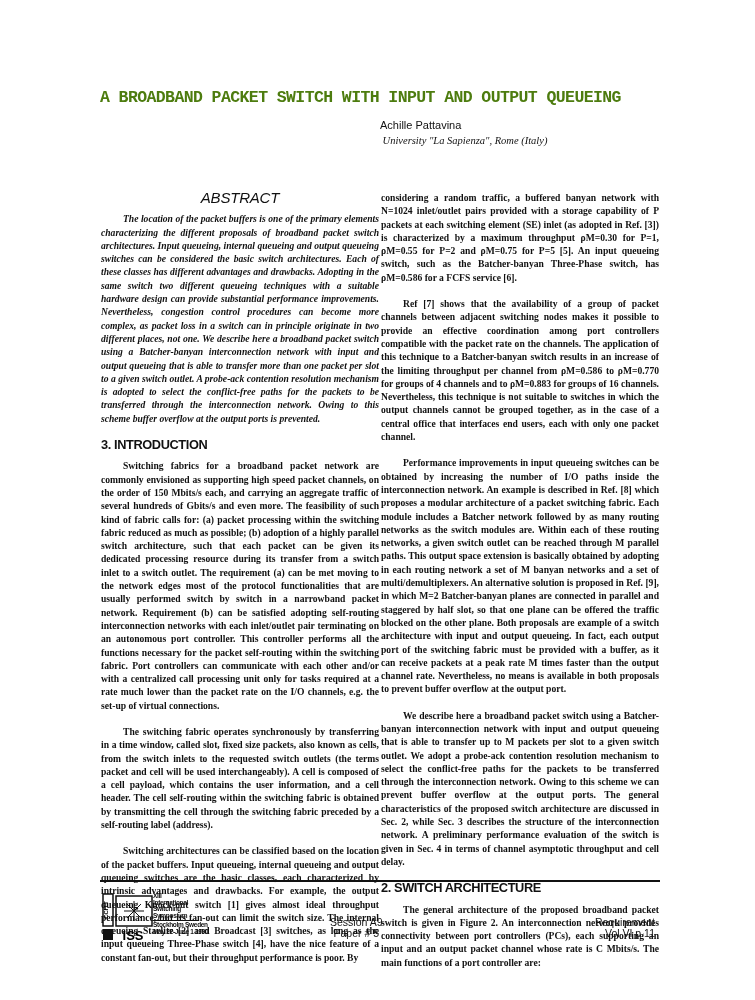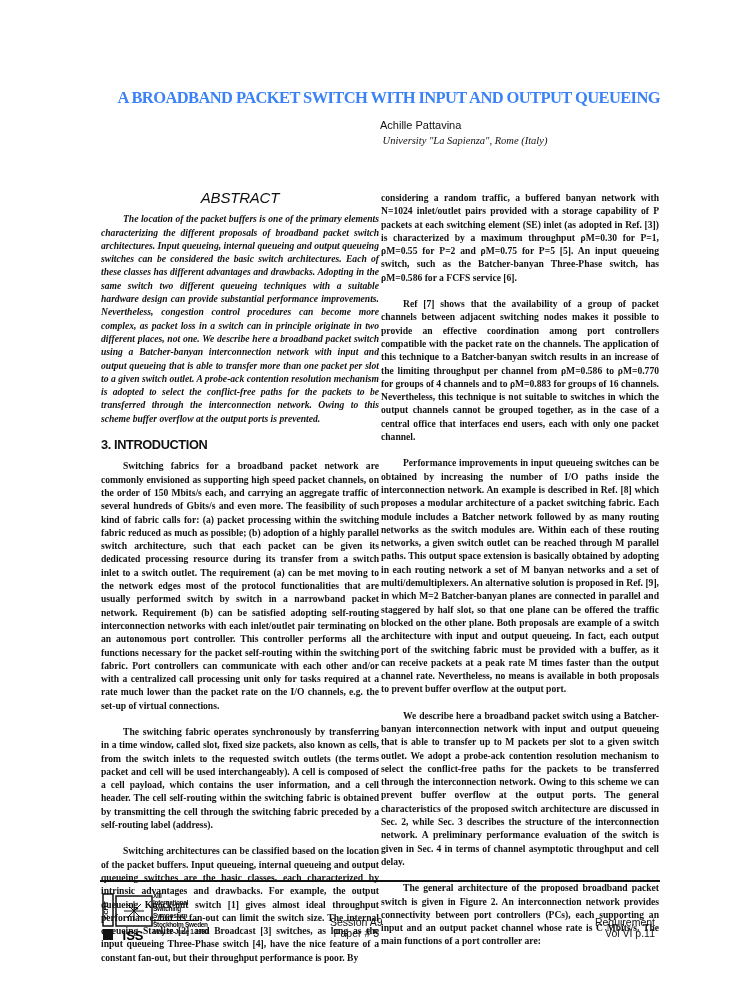--- a/index.html
+++ b/index.html
@@ -1,17 +1,17 @@
 <!DOCTYPE html>
 <html><head>
 <meta charset="utf-8">
 <style>
   html, body { margin: 0; padding: 0; background: #ffffff; }
   body { width: 755px; height: 1000px; position: relative; overflow: hidden; color: #111; font-family: "Liberation Serif", serif; }
-  .title { position: absolute; left: 100px; top: 88px; width: 560px; text-align: right; font-family: Liberation Serif, serif; font-weight: bold; font-size: 16.5px; letter-spacing: -0.6px; color: #3b82f6; }
+  .title { position: absolute; left: 100px; top: 88px; width: 560px; font-family: Liberation Mono, monospace; font-weight: bold; font-size: 16.5px; letter-spacing: -0.6px; color: #4d7c0f; }
   .author { position: absolute; left: 380px; top: 119px; width: 180px; font-family: "Liberation Sans", sans-serif; font-size: 11px; }
   .affil { position: absolute; left: 340px; top: 135px; width: 250px; text-align: center; font-style: italic; font-size: 10.5px; }
   .col { position: absolute; width: 278px; font-size: 9.6px; line-height: 13.3px; text-align: justify; }
   .col.left { left: 101px; top: 191px; }
   .col.right { left: 381px; top: 191px; }
   .col p { margin: 0 0 13px 0; text-indent: 22px; hyphens: auto; font-weight: bold; }
   .abs-head { text-align: center; font-family: "Liberation Sans", sans-serif; font-style: italic; font-size: 15px; margin: 0 0 8px 0; letter-spacing: -0.2px; }
   .abstract { font-style: italic; }
   .sec { font-family: "Liberation Sans", sans-serif; font-weight: bold; font-size: 12.8px; letter-spacing: -0.4px; margin: 4px 0 8px 0; }
   .footer-rule { position: absolute; left: 100px; top: 880px; width: 560px; height: 2px; background: #111; }
@@ -35,20 +35,21 @@
   <p>Switching fabrics for a broadband packet network are commonly envisioned as supporting high speed packet channels, on the order of 150 Mbits/s each, and carrying an aggregate traffic of several hundreds of Gbits/s and even more. The feasibility of such kind of fabric calls for: (a) packet processing within the switching fabric reduced as much as possible; (b) adoption of a highly parallel switch architecture, such that each packet can be given its dedicated processing resource during its transfer from a switch inlet to a switch outlet. The requirement (a) can be met moving to the network edges most of the protocol functionalities that are usually performed switch by switch in a narrowband packet network. Requirement (b) can be satisfied adopting self-routing interconnection networks with each inlet/outlet pair terminating on an autonomous port controller. This controller performs all the functions necessary for the packet self-routing within the switching fabric. Port controllers can communicate with each other and/or with a centralized call processing unit only for tasks required at a rate much lower than the packet rate on the I/O channels, e.g. the set-up of virtual connections.</p>
   <p>The switching fabric operates synchronously by transferring in a time window, called slot, fixed size packets, also known as cells, from the switch inlets to the requested switch outlets (the terms packet and cell will be used interchangeably). A cell is composed of a cell payload, which contains the user information, and a cell header. The cell self-routing within the switching fabric is obtained by transmitting the cell through the switching fabric preceded by a self-routing label (address).</p>
   <p>Switching architectures can be classified based on the location of the packet buffers. Input queueing, internal queueing and output queueing switches are the basic classes, each characterized by intrinsic advantages and drawbacks. For example, the output queueing Knock-out switch [1] gives almost ideal throughput performance, but its fan-out can limit the switch size. The internal queueing Starlite [2] and Broadcast [3] switches, as long as the input queueing Three-Phase switch [4], have the nice feature of a constant fan-out, but their throughput performance is poor. By</p>
 </div>
 
 <div class="col right">
   <p style="text-indent:0">considering a random traffic, a buffered banyan network with N=1024 inlet/outlet pairs provided with a storage capability of P packets at each switching element (SE) inlet (as adopted in Ref. [3]) is characterized by a maximum throughput ρM=0.30 for P=1, ρM=0.55 for P=2 and ρM=0.75 for P=5 [5]. An input queueing switch, such as the Batcher-banyan Three-Phase switch, has ρM=0.586 for a FCFS service [6].</p>
   <p>Ref [7] shows that the availability of a group of packet channels between adjacent switching nodes makes it possible to provide an effective coordination among port controllers compatible with the packet rate on the channels. The application of this technique to a Batcher-banyan switch results in an increase of the limiting throughput per channel from ρM=0.586 to ρM=0.770 for groups of 4 channels and to ρM=0.883 for groups of 16 channels. Nevertheless, this technique is not suitable to switches in which the output channels cannot be grouped together, as in the case of a central office that interfaces end users, each with only one packet channel.</p>
   <p>Performance improvements in input queueing switches can be obtained by increasing the number of I/O paths inside the interconnection network. An example is described in Ref. [8] which proposes a modular architecture of a packet switching fabric. Each module includes a Batcher network followed by as many routing networks as the switch modules are. Within each of these routing networks, a given switch outlet can be reached through M parallel paths. This output space extension is basically obtained by adopting in each routing network a set of M banyan networks and a set of multi/demultiplexers. An alternative solution is proposed in Ref. [9], in which M=2 Batcher-banyan planes are connected in parallel and staggered by half slot, so that one plane can be offered the traffic blocked on the other plane. Both proposals are example of a switch architecture with input and output queueing. In fact, each output port of the switching fabric must be provided with a buffer, as it can receive packets at a peak rate M times faster than the output channel rate. Nevertheless, no means is available in both proposals to prevent buffer overflow at the output port.</p>
   <p>We describe here a broadband packet switch using a Batcher-banyan interconnection network with input and output queueing that is able to transfer up to M packets per slot to a given switch outlet. We adopt a probe-ack contention resolution mechanism to select the conflict-free paths for the packets to be transferred through the interconnection network. Owing to this scheme we can prevent buffer overflow at the output ports. The general characteristics of the proposed switch architecture are discussed in Sec. 2, while Sec. 3 describes the structure of the interconnection network. A preliminary performance evaluation of the switch is given in Sec. 4 in terms of channel asymptotic throughput and cell delay.</p>
+  <div class="sec">2. SWITCH ARCHITECTURE</div>
   <p>The general architecture of the proposed broadband packet switch is given in Figure 2. An interconnection network provides connectivity between port controllers (PCs), each supporting an input and an output packet channel whose rate is C Mbits/s. The main functions of a port controller are:</p>
 </div>
 
 <div class="footer-rule"></div>
 
 <svg class="logo" viewBox="0 0 60 48">
   <rect x="1" y="1" width="10" height="32" fill="none" stroke="#111" stroke-width="1.5"></rect>
   <text x="6" y="17" font-size="6" font-family="Liberation Sans, sans-serif" font-weight="bold" text-anchor="middle" transform="rotate(-90 6 17)">CCITT</text>
   <rect x="14" y="3" width="36" height="30" fill="none" stroke="#111" stroke-width="1.5"></rect>
   <g stroke="#111" stroke-width="1">

